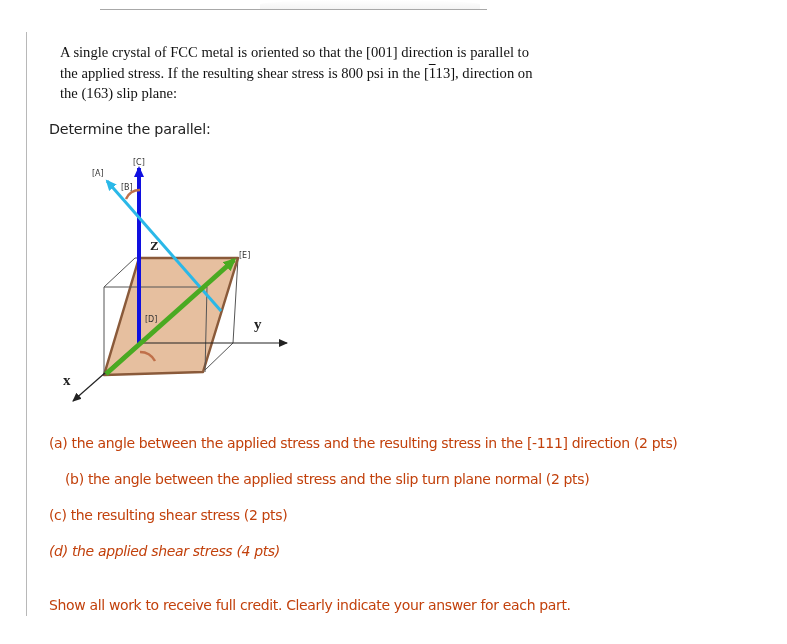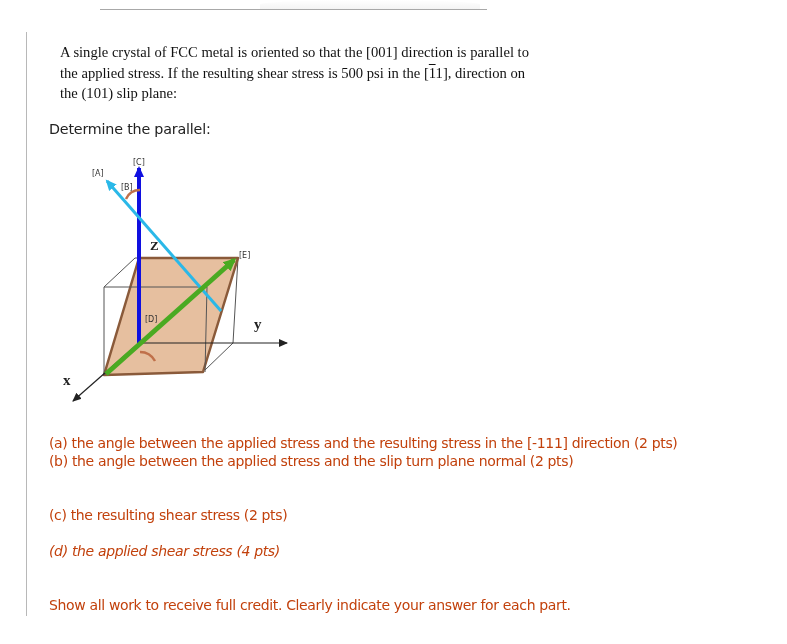--- a/index.html
+++ b/index.html
@@ -5,33 +5,33 @@
     html, body { margin: 0; padding: 0; background: #ffffff; }
     body { width: 787px; height: 644px; position: relative; overflow: hidden; }
     .top-rule { position: absolute; left: 100px; top: 9px; width: 387px; height: 1px; background: #a8a8a8; }
     .top-glow { position: absolute; left: 260px; top: 0; width: 220px; height: 9px; background: linear-gradient(#ffffff, #f4f4f4); border-radius: 50% 50% 0 0; }
     .left-bar { position: absolute; left: 26px; top: 32px; width: 1px; height: 584px; background: #b8b8b8; }
     .problem { position: absolute; left: 60px; top: 42px; width: 520px; font-family: "Liberation Serif", serif; font-size: 14.6px; line-height: 20.5px; color: #111111; }
     .problem .overbar { text-decoration: overline; }
     .heading { position: absolute; left: 49px; top: 121px; font-family: "DejaVu Sans", sans-serif; font-size: 14.3px; color: #222222; letter-spacing: -0.2px; }
     .diagram { position: absolute; left: 0; top: 0; width: 320px; height: 420px; }
     .q { position: absolute; left: 49px; font-family: "DejaVu Sans", sans-serif; font-size: 14px; color: #c2410c; letter-spacing: -0.35px; white-space: nowrap; }
-    .q1 { top: 435px; } .q2 { top: 453px; } .q3 { top: 507px; } .q4 { top: 543px; font-style: italic; } .q5 { top: 597px; text-align: right; }
+    .q1 { top: 435px; } .q2 { top: 471px; margin-left: 16px; } .q3 { top: 507px; } .q4 { top: 543px; font-style: italic; } .q5 { top: 597px; text-align: right; }
   </style>
 </head>
 <body>
 
 <div class="top-glow"></div>
 <div class="top-rule"></div>
 <div class="left-bar"></div>
 
 <div class="problem">
   <div>A single crystal of FCC metal is oriented so that the [001] direction is parallel to</div>
-  <div><span>the applied stress. If the resulting shear stress is 500 psi in the [</span><span class="overbar">1</span><span>1], direction on</span></div>
-  <div>the (101) slip plane:</div>
+  <div><span>the applied stress. If the resulting shear stress is 800 psi in the [</span><span class="overbar">1</span><span>13], direction on</span></div>
+  <div>the (163) slip plane:</div>
 </div>
 
 <div class="heading">Determine the parallel:</div>
 
 <svg class="diagram" width="320" height="420" viewBox="0 0 320 420" xmlns="http://www.w3.org/2000/svg">
   <defs>
     <marker id="arrBlack" markerWidth="10" markerHeight="10" refX="8" refY="5" orient="auto" markerUnits="userSpaceOnUse">
       <path d="M0,1 L9,5 L0,9 Z" fill="#222"></path>
     </marker>
     <marker id="arrBlue" markerWidth="12" markerHeight="12" refX="9" refY="6" orient="auto" markerUnits="userSpaceOnUse">

